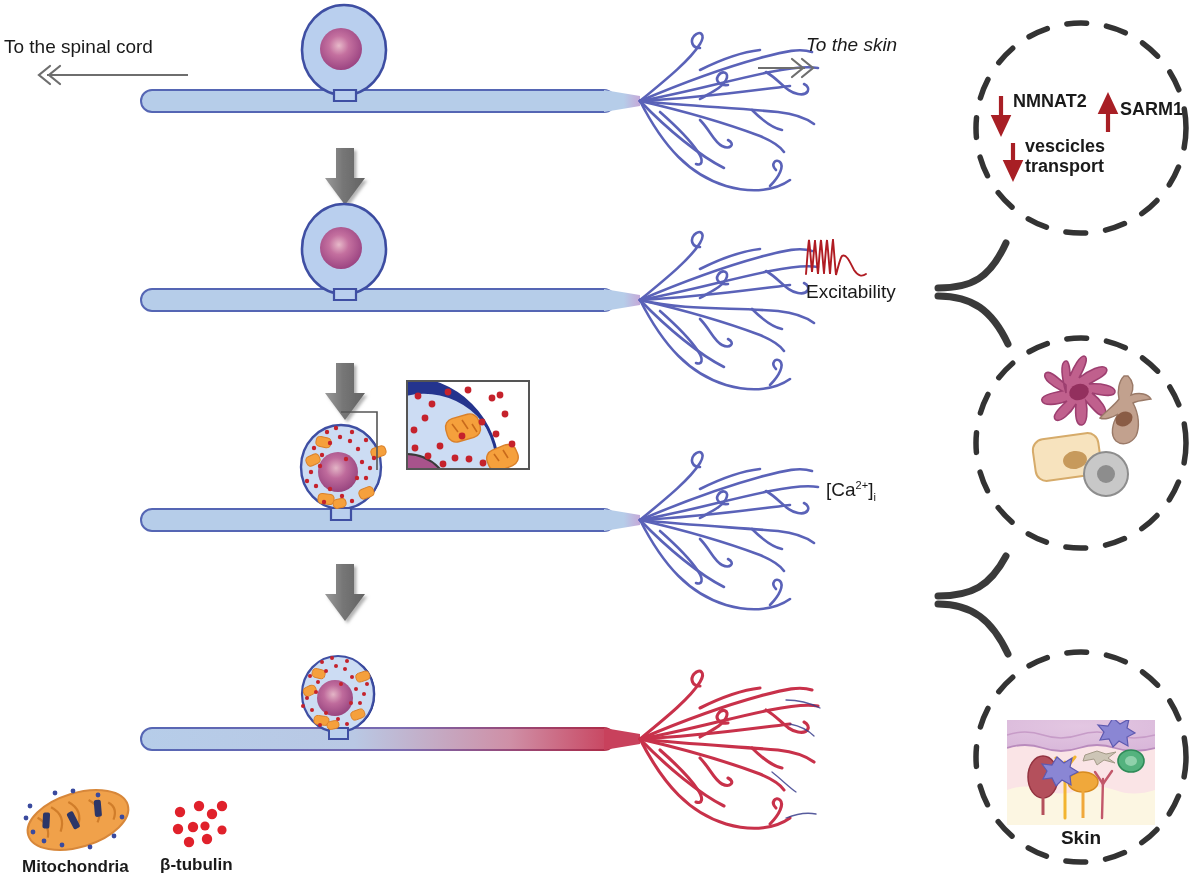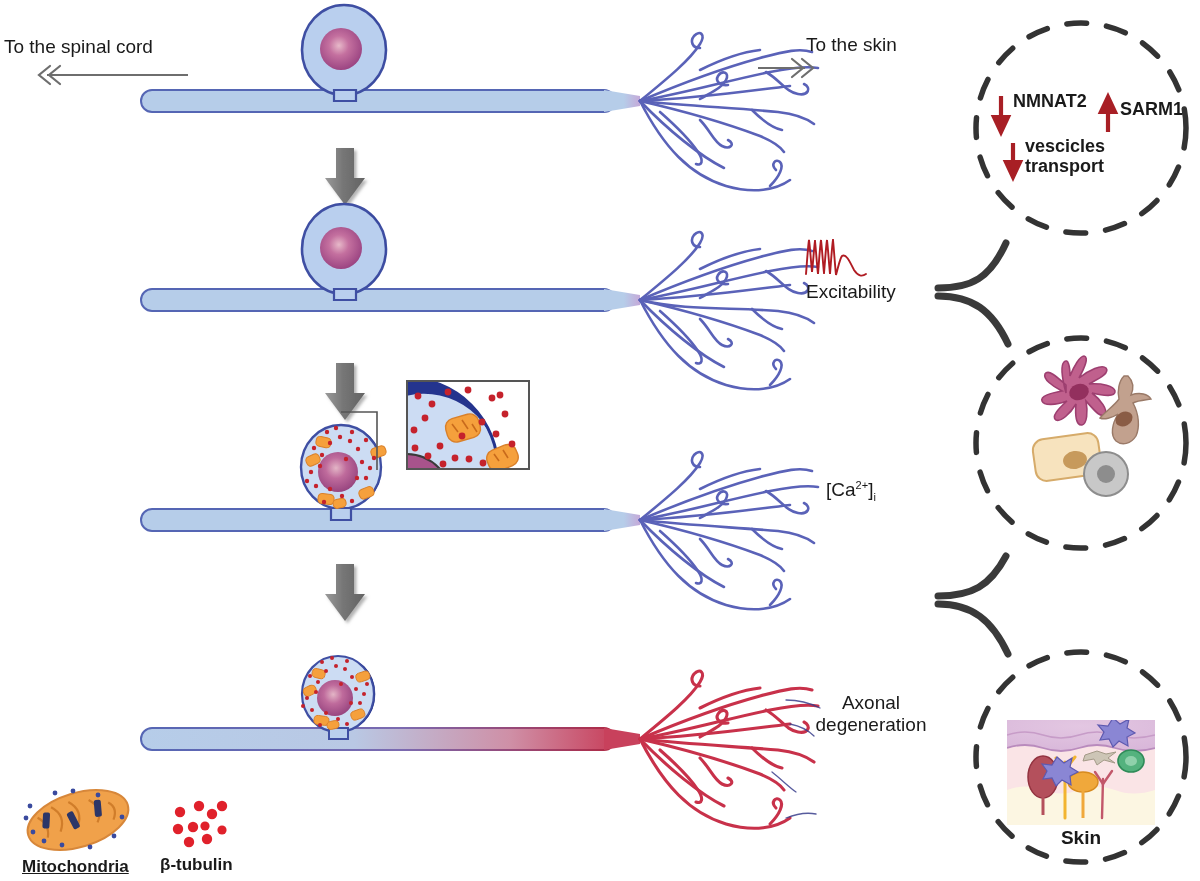--- a/index.html
+++ b/index.html
@@ -448,38 +448,34 @@
         <circle cx="193" cy="827" r="5.2"></circle>
       <circle cx="189" cy="842" r="5.2"></circle>
         <circle cx="207" cy="839" r="5.2"></circle>
       <circle cx="205" cy="826" r="4.6"></circle>
         <circle cx="222" cy="830" r="4.6"></circle>
     </g>
   </svg>
 
   <div class="lbl t18" style="left:4px;top:36px;">To the spinal cord</div>
 
-  <div class="lbl t18" style="left:806px;top:34px;">To the skin</div>
+  <div class="lbl t18" style="left:806px;top:34px;font-style:italic;">To the skin</div>
 
   <div class="lbl t18" style="left:806px;top:281px;">Excitability</div>
 
   <div class="lbl t18" style="left:826px;top:479px;">
     <span>[</span><span>Ca</span><sup style="font-size:11px;">2+</sup><span>]</span><sub style="font-size:11px;">i</sub>
   </div>
 
-  <div class="lbl t18 ctr" style="left:806px;top:692px;width:130px;">
-    <div>Axonal</div>
-    <div>degeneration</div>
-  </div>
 
   <div class="lbl lbl-b t17" style="left:1013px;top:91px;">NMNAT2</div>
   <div class="lbl lbl-b t17" style="left:1120px;top:99px;">SARM1</div>
   <div class="lbl lbl-b t17" style="left:1025px;top:136px;line-height:20px;">
     <div>vescicles</div>
     <div>transport</div>
   </div>
 
 
   <div class="lbl lbl-b t18 ctr" style="left:1001px;top:827px;width:160px;">Skin</div>
 
-  <div class="lbl lbl-b t16" style="left:22px;top:857px;text-decoration:underline;">Mitochondria</div>
+  <div class="lbl lbl-b t16" style="left:22px;top:857px;">Mitochondria</div>
   <div class="lbl lbl-b t16" style="left:160px;top:855px;">β-tubulin</div>
 </div>
 
 </body></html>

